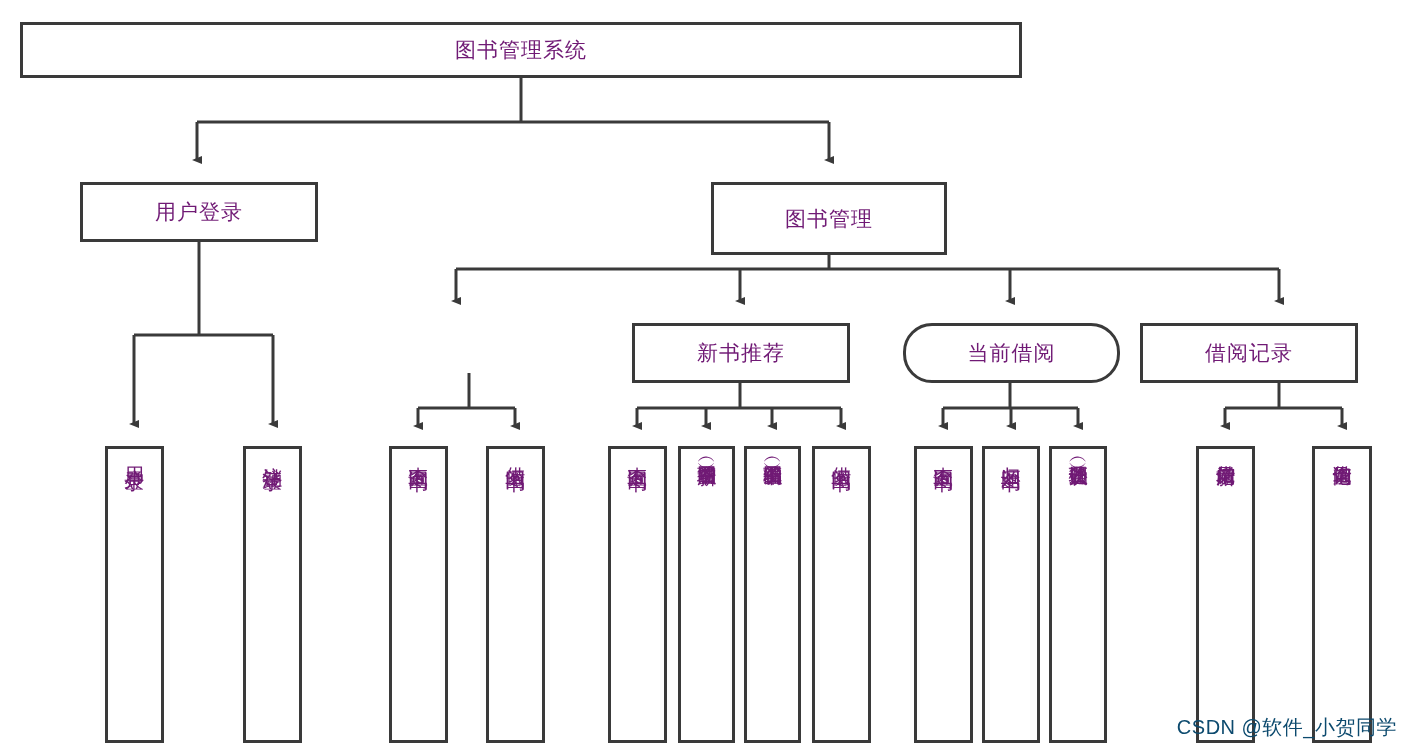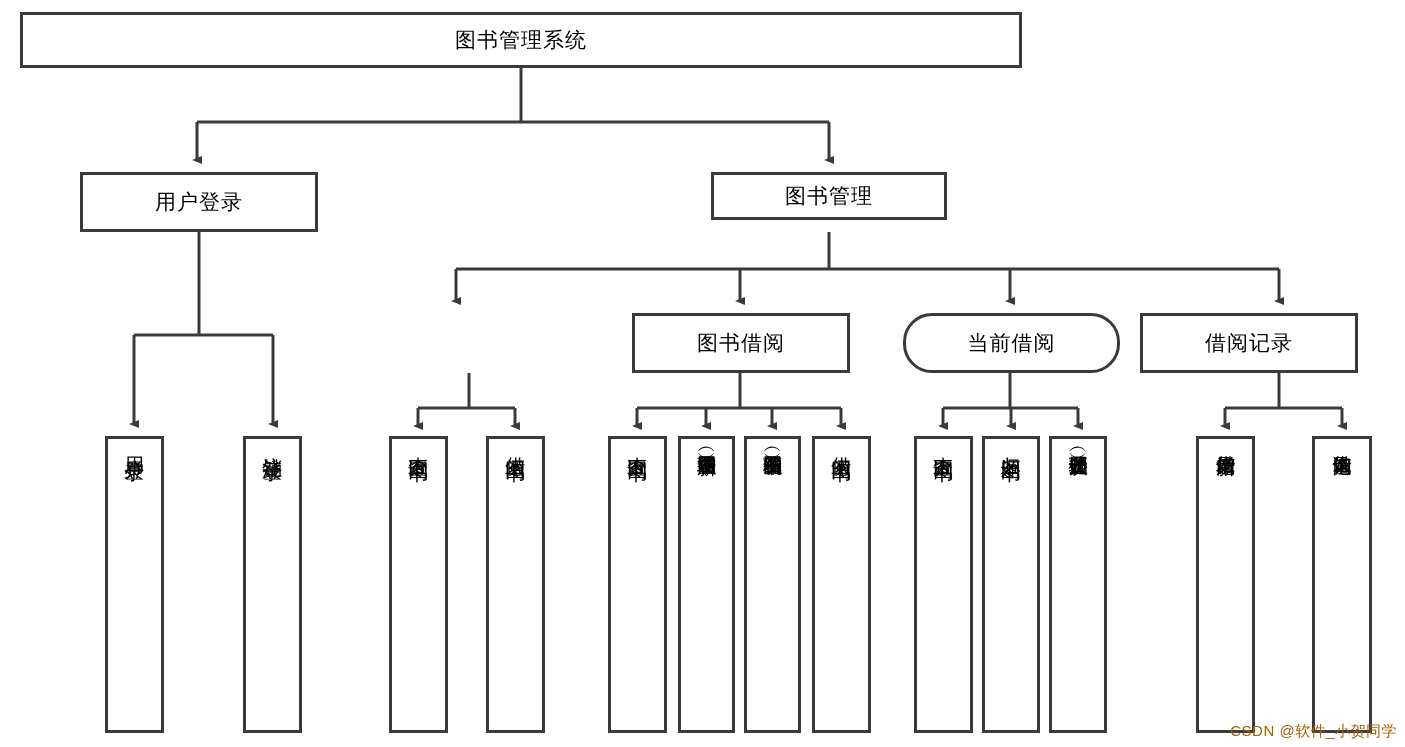--- a/index.html
+++ b/index.html
@@ -26,21 +26,22 @@
     pointer-events: none;
   }
   .node {
     position: absolute;
     box-sizing: border-box;
     border: 3px solid #3a3a3a;
     background: #ffffff;
     display: flex;
     align-items: center;
     justify-content: center;
-    color: #000000;
+    color: #701a75;
+    margin-top: 10px;
   }
   .node .label {
     font-size: 21px;
     line-height: 1.1;
     letter-spacing: 1px;
     white-space: nowrap;
   }
   .node.leaf {
     border-width: 3px;
   }
@@ -58,22 +59,22 @@
   }
   .node.leaf.tall .label {
     font-size: 19px;
     letter-spacing: 0px;
     line-height: 1.18;
   }
   #watermark {
     position: absolute;
     right: 8px;
     bottom: 6px;
-    font-size: 15px;
-    color: #a16207;
+    font-size: 20px;
+    color: #0c4a6e;
     letter-spacing: 0.5px;
     white-space: nowrap;
   }
 </style>
 </head>
 <body>
 
 <div id="stage">
 
   <svg id="edges" viewBox="0 0 1405 747">
@@ -126,26 +127,26 @@
     </g>
   </svg>
 
   <div class="node" style="left:20px; top:12px; width:1002px; height:56px;">
     <span class="label">图书管理系统</span>
   </div>
 
   <div class="node" style="left:80px; top:172px; width:238px; height:60px;">
     <span class="label">用户登录</span>
   </div>
-  <div class="node" style="left:711px; top:172px; width:236px; height:48px;">
+  <div class="node" style="left:711px; top:172px; width:236px; height:73px;">
     <span class="label">图书管理</span>
   </div>
 
   <div class="node" style="left:632px; top:313px; width:218px; height:60px;">
-    <span class="label">图书借阅</span>
+    <span class="label">新书推荐</span>
   </div>
   <div class="node" style="left:903px; top:313px; width:217px; height:60px;border-radius:29px;">
     <span class="label">当前借阅</span>
   </div>
   <div class="node" style="left:1140px; top:313px; width:218px; height:60px;">
     <span class="label">借阅记录</span>
   </div>
 
   <div class="node leaf" style="left:105px; top:436px; width:59px; height:297px;">
     <span class="label">用户登录</span>

